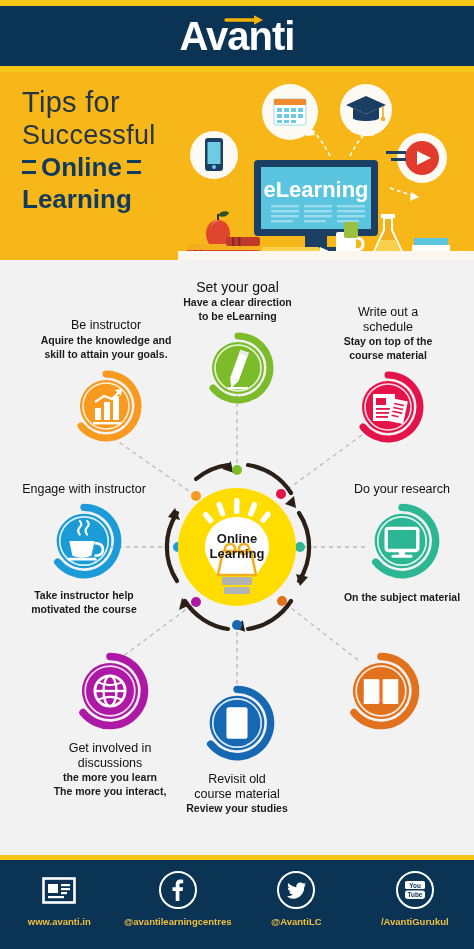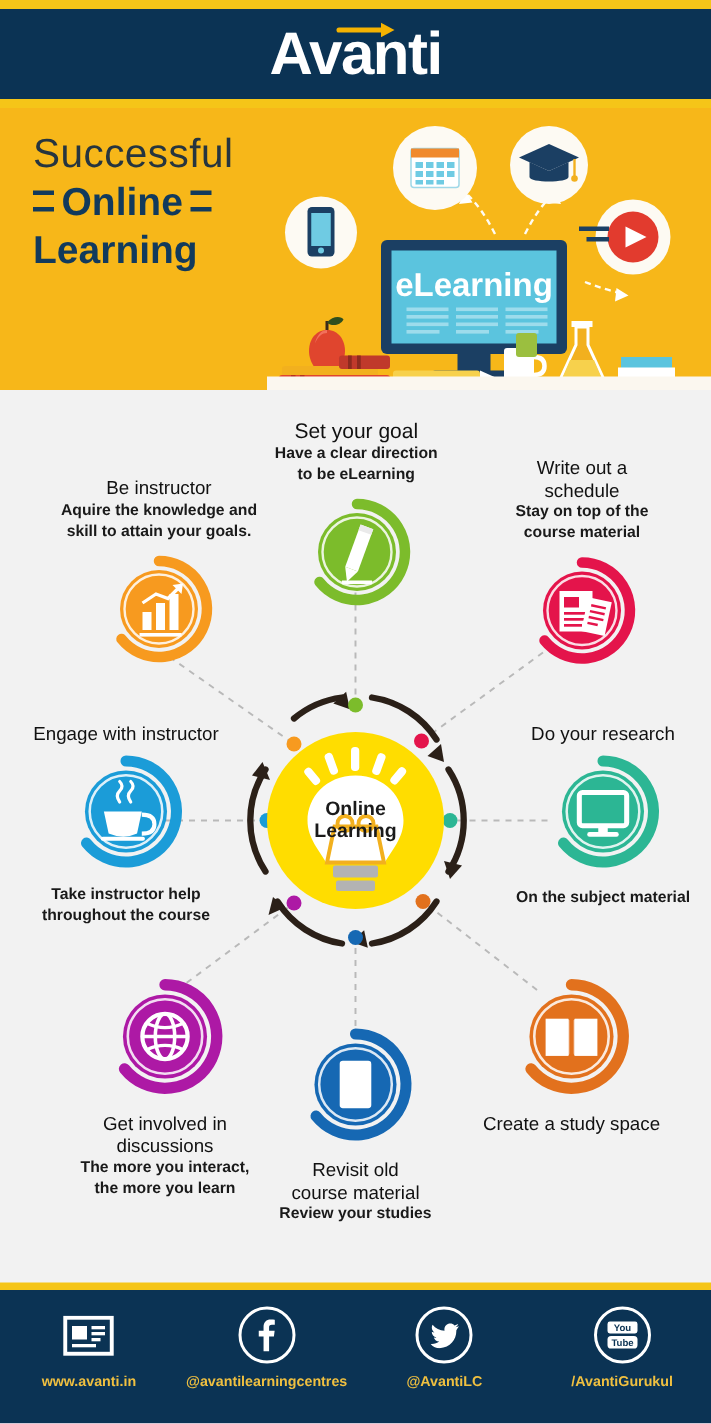--- a/index.html
+++ b/index.html
@@ -65,20 +65,21 @@
         <path d="M30 2.2 L39 7 L30 11.8 Z" fill="#f5b301"></path>
       </svg>
       <div class="brand-text">Avanti</div>
     </div>
   </div>
   <div class="strip-under"></div>
 
   <div class="hero">
 
     <div class="hero-title">
+      <div class="t-line1">Tips for</div>
       <div class="t-line2">Successful</div>
       <div class="t-line3">
         <span class="dash"></span>
         <span>Online</span>
         <span class="dash"></span>
       </div>
       <div class="t-line4">Learning</div>
     </div>
 
     <svg class="hero-art" viewBox="0 0 296 188">
@@ -326,21 +327,21 @@
         <circle cx="38" cy="38" r="23" fill="none" stroke="#ffffff" stroke-width="1.6" opacity=".85"></circle>
         <path d="M24 38 L48 38 L45 52 Q36.5 56 27 52 Z" fill="#ffffff"></path>
         <path d="M48 40 q8 0 8 6 q0 6 -8 6" fill="none" stroke="#ffffff" stroke-width="2.6"></path>
         <rect x="22" y="54" width="28" height="2.6" rx="1.3" fill="#ffffff"></rect>
         <g fill="none" stroke="#ffffff" stroke-width="2" stroke-linecap="round">
           <path d="M34 32 q-3 -4 0 -7 q3 -3 0 -6"></path>
           <path d="M41 32 q-3 -4 0 -7 q3 -3 0 -6"></path>
         </g>
       </svg>
       <div class="sb" style="margin-top:4px;">Take instructor help</div>
-      <div class="sb">throughout the course</div>
+      <div class="sb">motivated the course</div>
     </div>
 
     <div class="node" style="left:330px;top:222px;width:144px;">
       <div class="hd">Do your research</div>
       <svg class="icon-circle" width="80" height="80" viewBox="0 0 76 76" style="margin-top:4px;">
         <path d="M38 6 A32 32 0 1 1 13 58" fill="none" stroke="#2cb694" stroke-width="7" stroke-linecap="round"></path>
         <circle cx="38" cy="38" r="26" fill="#2cb694"></circle>
         <circle cx="38" cy="38" r="23" fill="none" stroke="#ffffff" stroke-width="1.6" opacity=".85"></circle>
         <rect x="23" y="26" width="30" height="21" rx="2" fill="none" stroke="#ffffff" stroke-width="3.2"></rect>
         <rect x="35" y="47" width="6" height="5" fill="#ffffff"></rect>
@@ -355,22 +356,22 @@
         <circle cx="38" cy="38" r="26" fill="#ad19a5"></circle>
         <circle cx="38" cy="38" r="23" fill="none" stroke="#ffffff" stroke-width="1.6" opacity=".85"></circle>
         <circle cx="38" cy="38" r="14" fill="none" stroke="#ffffff" stroke-width="2.6"></circle>
         <ellipse cx="38" cy="38" rx="6" ry="14" fill="none" stroke="#ffffff" stroke-width="2.2"></ellipse>
         <line x1="24" y1="38" x2="52" y2="38" stroke="#ffffff" stroke-width="2.2"></line>
         <path d="M27 30 Q38 35 49 30" fill="none" stroke="#ffffff" stroke-width="2"></path>
         <path d="M27 46 Q38 41 49 46" fill="none" stroke="#ffffff" stroke-width="2"></path>
       </svg>
       <div class="hd" style="margin-top:5px;">Get involved in</div>
       <div class="hd">discussions</div>
+      <div class="sb">the more you learn</div>
       <div class="sb">The more you interact,</div>
-      <div class="sb">the more you learn</div>
     </div>
 
     <div class="node" style="left:162px;top:423px;width:150px;">
       <svg class="icon-circle" width="80" height="80" viewBox="0 0 76 76">
         <path d="M38 6 A32 32 0 1 1 13 58" fill="none" stroke="#1668b3" stroke-width="7" stroke-linecap="round"></path>
         <circle cx="38" cy="38" r="26" fill="#1668b3"></circle>
         <circle cx="38" cy="38" r="23" fill="none" stroke="#ffffff" stroke-width="1.6" opacity=".85"></circle>
         <rect x="28" y="23" width="20" height="30" rx="2" fill="#ffffff"></rect>
       </svg>
       <div class="hd" style="margin-top:5px;">Revisit old</div>
@@ -381,21 +382,20 @@
     <div class="node" style="left:296px;top:390px;width:170px;">
       <svg class="icon-circle" width="82" height="82" viewBox="0 0 76 76">
         <path d="M38 6 A32 32 0 1 1 13 58" fill="none" stroke="#e2711d" stroke-width="7" stroke-linecap="round"></path>
         <circle cx="38" cy="38" r="26" fill="#e2711d"></circle>
         <circle cx="38" cy="38" r="23" fill="none" stroke="#ffffff" stroke-width="1.6" opacity=".85"></circle>
         <path d="M22 27 L36 27 L36 50 L22 50 Z" fill="#ffffff"></path>
         <path d="M40 27 L54 27 L54 50 L40 50 Z" fill="#ffffff"></path>
         <path d="M36 27 Q38 31 40 27 L40 50 Q38 46 36 50 Z" fill="#ffffff"></path>
         <rect x="36.6" y="28" width="2.8" height="22" fill="#e2711d"></rect>
       </svg>
-      <div class="hd" style="margin-top:5px;">Create a study space</div>
     </div>
 
   </div>
 
   <div class="footer-strip"></div>
   <div class="footer">
     <div class="social-row">
 
       <div class="social">
         <div class="glyph">

